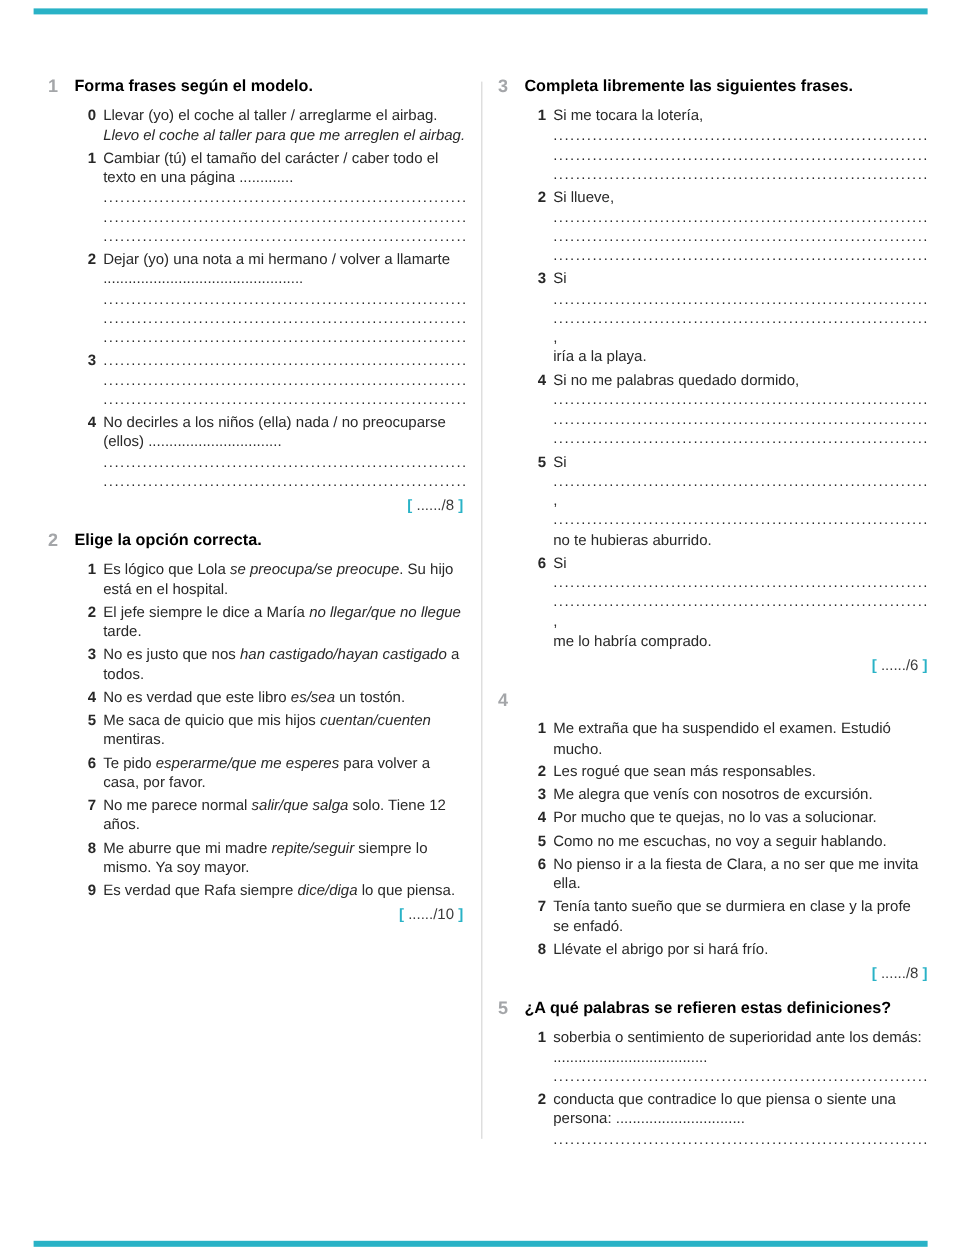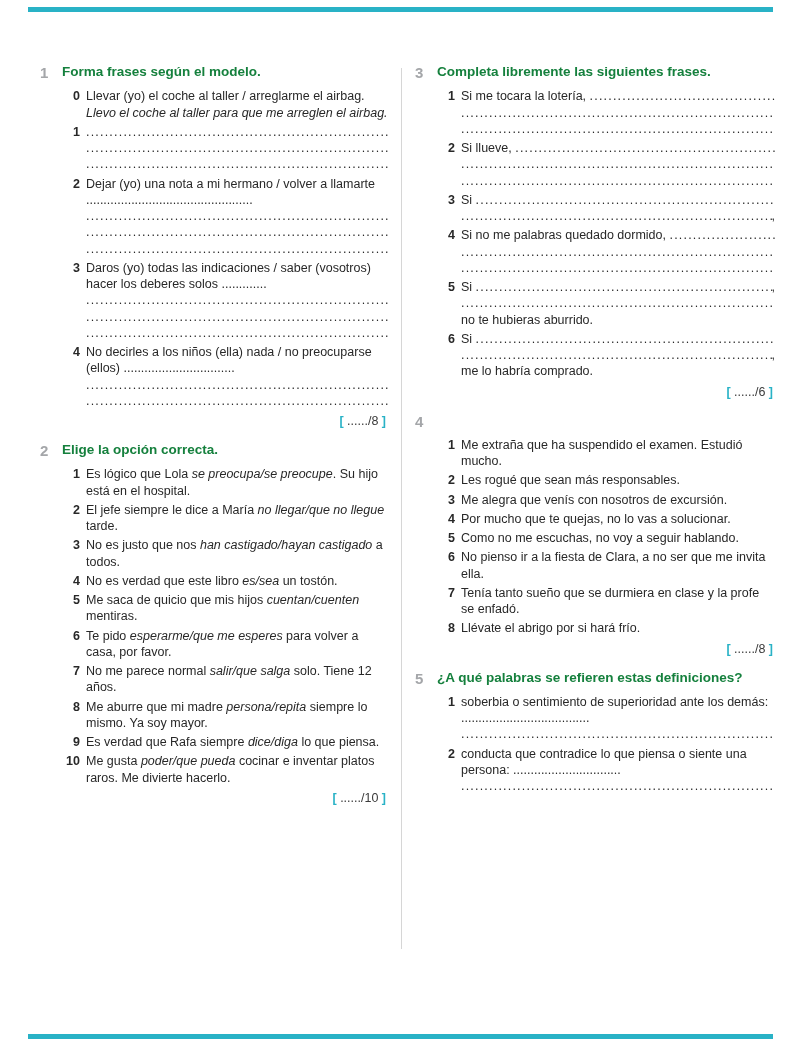--- a/index.html
+++ b/index.html
@@ -11,28 +11,28 @@
   .accent-bar.bottom { bottom:6px; }
   .columns { position:absolute; top:64px; left:40px; right:26px; bottom:36px; display:flex; }
   .col { min-width:0; }
   .col-left { width:348px; }
   .divider { width:1px; background:var(--divider); margin:4px 13px 60px 13px; flex:none; }
   .col-right { flex:1; }
 
   .exercise { margin-bottom:14px; }
   .ex-header { display:flex; align-items:flex-start; margin-bottom:7px; }
   .ex-num { flex:none; width:22px; font-size:15px; font-weight:bold; color:var(--exnum); line-height:1.15; }
-  .ex-title { font-size:13.5px; font-weight:bold; line-height:1.25; color:#15803d; }
+  .ex-title { font-size:13.5px; font-weight:bold; line-height:1.25; color:#000000; }
   .items { margin-left:22px; }
   .item { display:flex; margin-bottom:3px; }
   .item-num { flex:none; width:18px; text-align:right; padding-right:6px; font-weight:bold; font-size:12.5px; line-height:1.3; }
   .item-body { flex:1; min-width:0; }
   .para { margin:0; font-size:12.5px; line-height:1.3; }
   .para em { font-style:italic; }
-  .dotline { display:flex; font-size:12.5px; line-height:1.3; overflow:hidden; }
+  .dotline { display:flex; font-size:12.5px; line-height:1.3; overflow:hidden;flex-direction:column; }
   .dotline .pre { flex:none; white-space:pre; }
   .dotfill { flex:1; min-width:0; overflow:hidden; white-space:nowrap; letter-spacing:1.2px; }
   .dotline .suffix { flex:none; }
   .score { text-align:right; font-size:12.5px; margin:5px 2px 2px 0; }
   .score .bracket { color:var(--accent); font-weight:bold; }
   .score .score-value { color:#3a3a3a; }
 </style>
 </head>
 <body>
 
@@ -48,20 +48,21 @@
           <div class="items">
             <div class="item">
               <span class="item-num">0</span>
               <div class="item-body">
                 <p class="para"><span>Llevar (yo) el coche al taller / arreglarme el airbag. </span><em>Llevo el coche al taller para que me arreglen el airbag.</em></p>
               </div>
             </div>
             <div class="item">
               <span class="item-num">1</span>
               <div class="item-body">
+                <p class="para"><span>Cambiar (tú) el tamaño del carácter / caber todo el texto en una página .............</span></p>
                 <div class="dotline">
                   <span class="dotfill">............................................................................................................................................</span>
                 </div>
                 <div class="dotline">
                   <span class="dotfill">............................................................................................................................................</span>
                 </div>
                 <div class="dotline">
                   <span class="dotfill">............................................................................................................................................</span>
                 </div>
               </div>
@@ -77,21 +78,20 @@
                   <span class="dotfill">............................................................................................................................................</span>
                 </div>
                 <div class="dotline">
                   <span class="dotfill">............................................................................................................................................</span>
                 </div>
               </div>
             </div>
             <div class="item">
               <span class="item-num">3</span>
               <div class="item-body">
-                <p class="para"><span>Daros (yo) todas las indicaciones / saber (vosotros) hacer los deberes solos .............</span></p>
                 <div class="dotline">
                   <span class="dotfill">............................................................................................................................................</span>
                 </div>
                 <div class="dotline">
                   <span class="dotfill">............................................................................................................................................</span>
                 </div>
                 <div class="dotline">
                   <span class="dotfill">............................................................................................................................................</span>
                 </div>
               </div>
@@ -155,33 +155,27 @@
             </div>
             <div class="item">
               <span class="item-num">7</span>
               <div class="item-body">
                 <p class="para"><span>No me parece normal </span><em>salir/que salga</em><span> solo. Tiene 12 años.</span></p>
               </div>
             </div>
             <div class="item">
               <span class="item-num">8</span>
               <div class="item-body">
-                <p class="para"><span>Me aburre que mi madre </span><em>persona/repita</em><span> siempre lo mismo. Ya soy mayor.</span></p>
+                <p class="para"><span>Me aburre que mi madre </span><em>repite/seguir</em><span> siempre lo mismo. Ya soy mayor.</span></p>
               </div>
             </div>
             <div class="item">
               <span class="item-num">9</span>
               <div class="item-body">
                 <p class="para"><span>Es verdad que Rafa siempre </span><em>dice/diga</em><span> lo que piensa.</span></p>
-              </div>
-            </div>
-            <div class="item">
-              <span class="item-num">10</span>
-              <div class="item-body">
-                <p class="para"><span>Me gusta </span><em>poder/que pueda</em><span> cocinar e inventar platos raros. Me divierte hacerlo.</span></p>
               </div>
             </div>
           </div>
           <div class="score"><span class="bracket">[ </span><span class="score-value">....../10</span><span class="bracket"> ]</span></div>
         </section>
       </div>
     <div class="divider"></div>
     <div class="col col-right" id="col-1">
         <section class="exercise">
           <div class="ex-header">
@@ -223,20 +217,21 @@
               <span class="item-num">3</span>
               <div class="item-body">
                 <div class="dotline">
                   <span class="pre"><span>Si </span></span>
                   <span class="dotfill">............................................................................................................................................</span>
                 </div>
                 <div class="dotline">
                   <span class="dotfill">............................................................................................................................................</span>
                   <span class="suffix">,</span>
                 </div>
+                <p class="para"><span>iría a la playa.</span></p>
               </div>
             </div>
             <div class="item">
               <span class="item-num">4</span>
               <div class="item-body">
                 <div class="dotline">
                   <span class="pre"><span>Si no me palabras quedado dormido, </span></span>
                   <span class="dotfill">............................................................................................................................................</span>
                 </div>
                 <div class="dotline">

